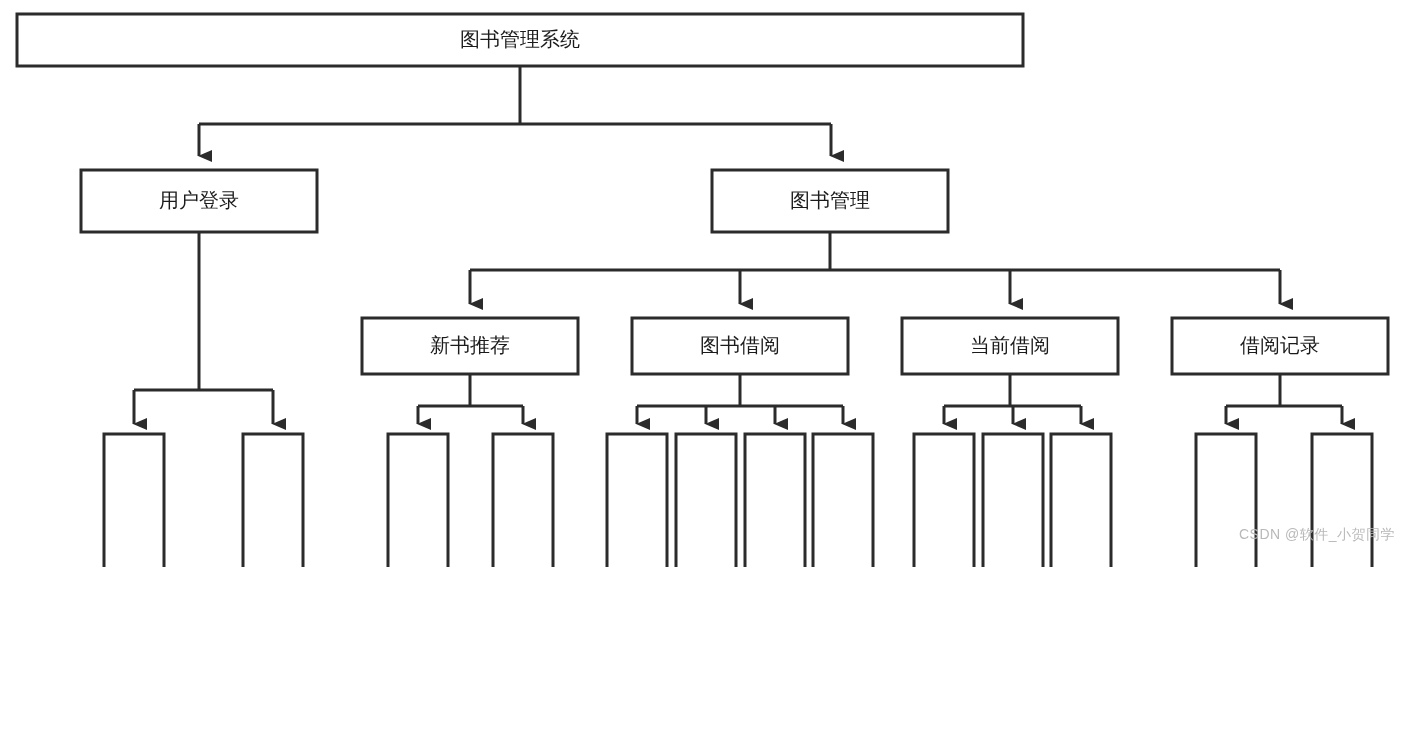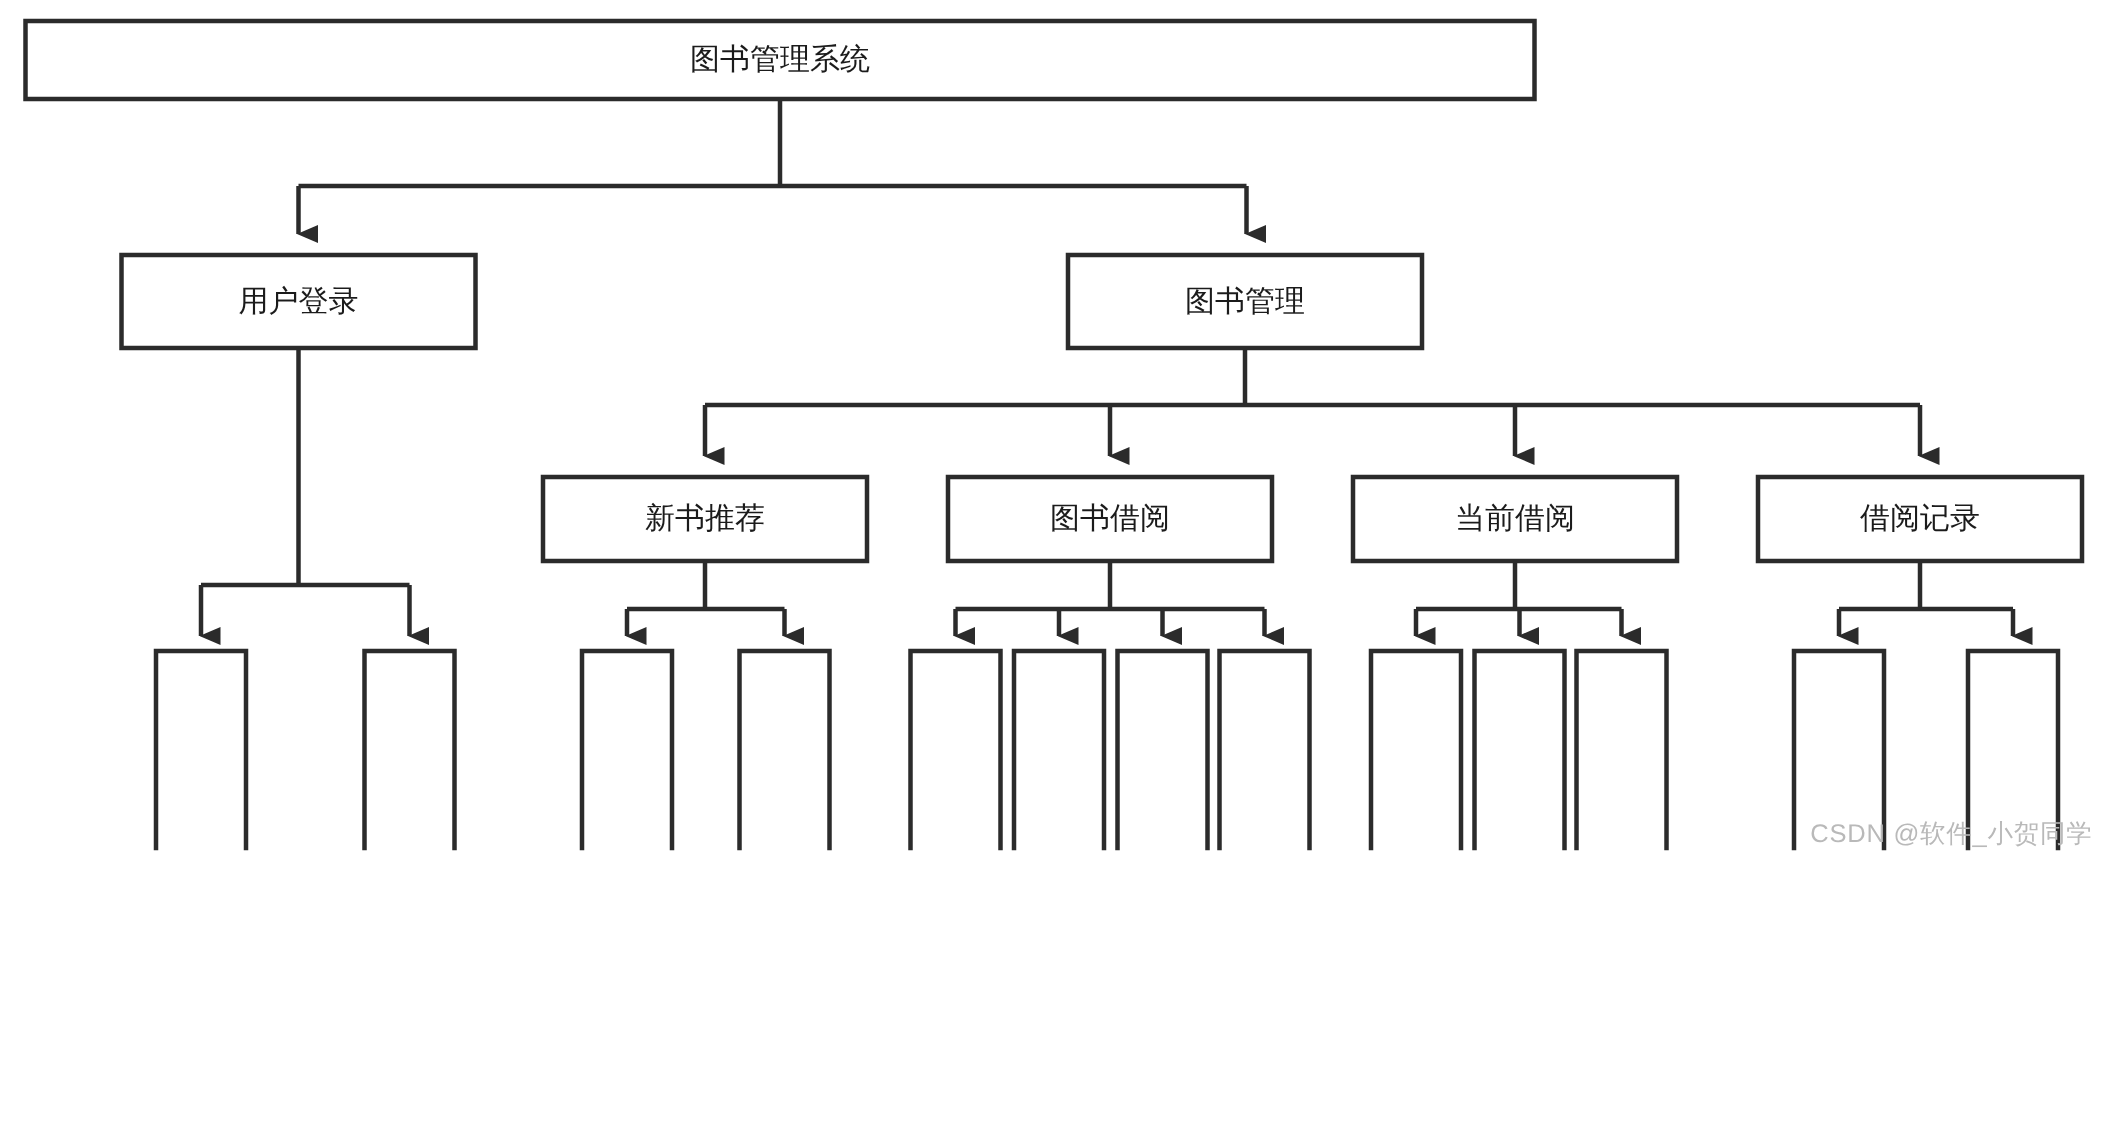--- a/index.html
+++ b/index.html
@@ -5,21 +5,21 @@
   html,body{margin:0;padding:0;background:#ffffff;}
   body{font-family:"Liberation Sans","DejaVu Sans",sans-serif;}
   #stage{position:relative;width:1405px;height:567px;background:#ffffff;overflow:hidden;}
   svg#diagram{position:absolute;left:0;top:0;width:1405px;height:747px;display:block;}
   .node-rect{fill:#ffffff;stroke:#2b2b2b;stroke-width:3;}
   .link{stroke:#2b2b2b;stroke-width:3;fill:none;}
   .arrow-head{fill:#2b2b2b;stroke:none;}
   .node-label{font-family:"Liberation Sans","DejaVu Sans",sans-serif;fill:#1b1b1b;font-size:20px;text-anchor:middle;dominant-baseline:middle;}
   .leaf-label-wrap{position:absolute;display:flex;align-items:center;justify-content:center;pointer-events:none;}
   .leaf-label{writing-mode:vertical-rl;text-orientation:upright;font-family:"Liberation Sans","DejaVu Sans",sans-serif;font-size:21px;color:#1b1b1b;line-height:1.18;letter-spacing:2px;white-space:nowrap;}
-  .watermark{position:absolute;right:10px;bottom:0;font-family:"Liberation Sans","DejaVu Sans",sans-serif;font-size:17px;color:#b9b9b9;letter-spacing:.5px;white-space:nowrap;}
+  .watermark{position:absolute;right:10px;bottom:23px;font-family:"Liberation Sans","DejaVu Sans",sans-serif;font-size:14px;color:#b9b9b9;letter-spacing:.5px;white-space:nowrap;}
 </style>
 </head>
 <body>
 
 <div id="stage">
 
   <svg id="diagram" viewBox="0 0 1405 747">
     <defs>
       <marker id="arw" viewBox="0 0 12 14" refX="6" refY="13" markerWidth="12" markerHeight="14" orient="auto-start-reverse" markerUnits="userSpaceOnUse">
         <path d="M0,0 L12,0 L6,14 Z" class="arrow-head"></path>

